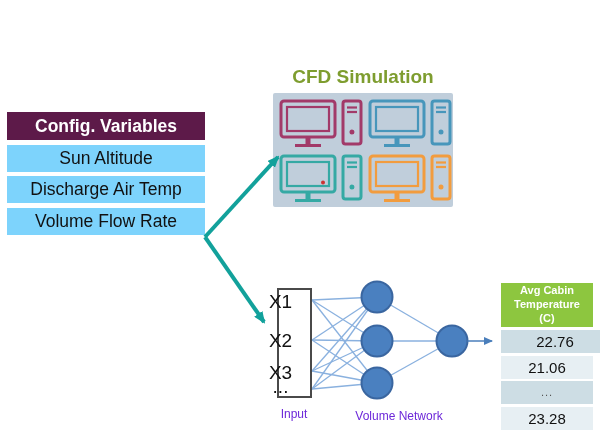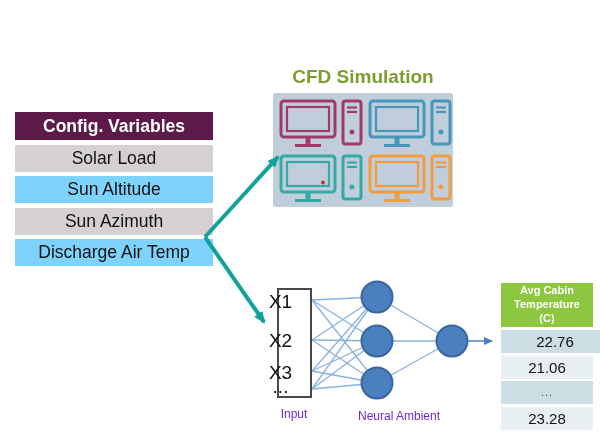--- a/index.html
+++ b/index.html
@@ -2,21 +2,21 @@
 <html><head>
 <meta charset="utf-8">
 <style>
   html,body{margin:0;padding:0;background:#ffffff;}
   #canvas{
     position:relative;width:600px;height:444px;background:#ffffff;overflow:hidden;
     font-family:"Liberation Sans","DejaVu Sans",sans-serif;color:#1a1a1a;
   }
 
   
-  .cfg{position:absolute;left:15px;top:112px;width:198px;}
+  .cfg{position:absolute;left:7px;top:112px;width:198px;}
   .cfg-header{
     height:28px;line-height:28px;background:#5d1a49;color:#ffffff;
     font-weight:bold;font-size:17.5px;text-align:center;
   }
   .cfg-row{
     height:27px;line-height:27px;margin-top:4.5px;text-align:center;
     font-size:17.5px;color:#111111;
   }
   .cfg-row.dark{background:#d5d1d1;}
   .cfg-row.light{background:#7dd3fc;}
@@ -63,24 +63,23 @@
   .out-row.light{background:#e7eff3;}
   .out-row.dots{font-size:11px;color:#555555;letter-spacing:1px;}
 </style>
 </head>
 <body>
 
 <div id="canvas">
 
   <div class="cfg">
     <div class="cfg-header">Config. Variables</div>
-    <div class="cfg-row dark">Solar Load</div>
     <div class="cfg-row light">Sun Altitude</div>
-    <div class="cfg-row dark">Sun Azimuth</div>
     <div class="cfg-row light">Discharge Air Temp</div>
+    <div class="cfg-row light">Volume Flow Rate</div>
   </div>
 
   <div class="cfd-title">CFD Simulation</div>
   <div class="cfd-box"></div>
 
   <svg class="comp" style="left:279px;top:99px;" width="84" height="52" viewBox="0 0 84 52">
     <g fill="none" stroke-width="3" stroke="#a23a69">
       <rect x="2" y="2" width="54" height="36" rx="3"></rect>
       <rect x="8" y="8" width="42" height="24" stroke-width="2.2"></rect>
       <line x1="29" y1="38" x2="29" y2="45" stroke-width="5"></line>
@@ -176,21 +175,21 @@
 
     <line x1="467.5" y1="341" x2="492" y2="341" stroke="#4a7ebb" stroke-width="1.5" marker-end="url(#mBlue)"></line>
   </svg>
 
   <div class="nn-box"></div>
   <div class="nn-x" style="top:291px;">X1</div>
   <div class="nn-x" style="top:330px;">X2</div>
   <div class="nn-x" style="top:362px;">X3</div>
   <div class="nn-x" style="top:376px;">...</div>
   <div class="nn-caption" style="left:266px;top:407px;width:56px;">Input</div>
-  <div class="nn-caption" style="left:342px;top:409px;width:114px;">Neural Ambient</div>
+  <div class="nn-caption" style="left:342px;top:409px;width:114px;">Volume Network</div>
 
   <div class="out-header">Avg Cabin
 Temperature
 (C)</div>
   <div class="out-row dark" style="top:330px;padding-left:8px;">22.76</div>
   <div class="out-row light" style="top:355.5px;">21.06</div>
   <div class="out-row dark dots" style="top:381px;">...</div>
   <div class="out-row light" style="top:406.5px;">23.28</div>
 
 </div>

